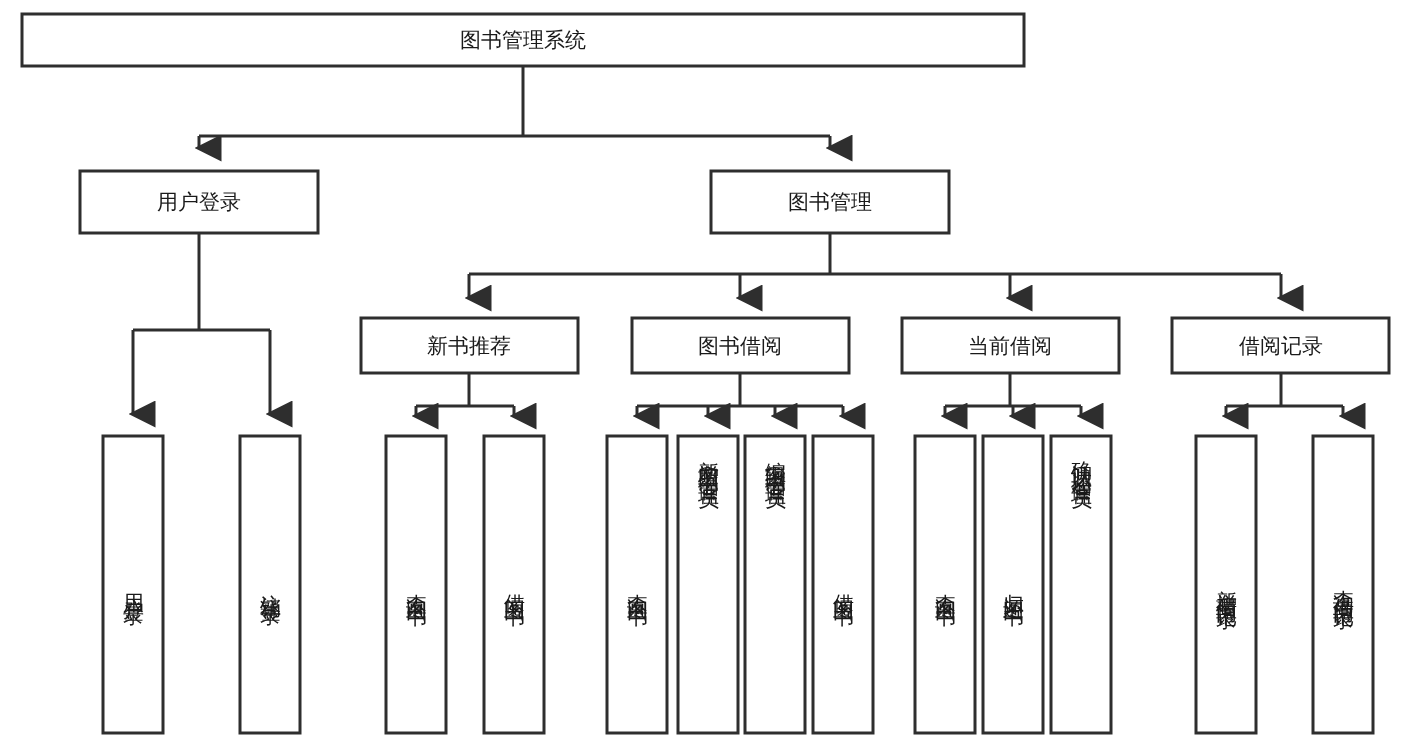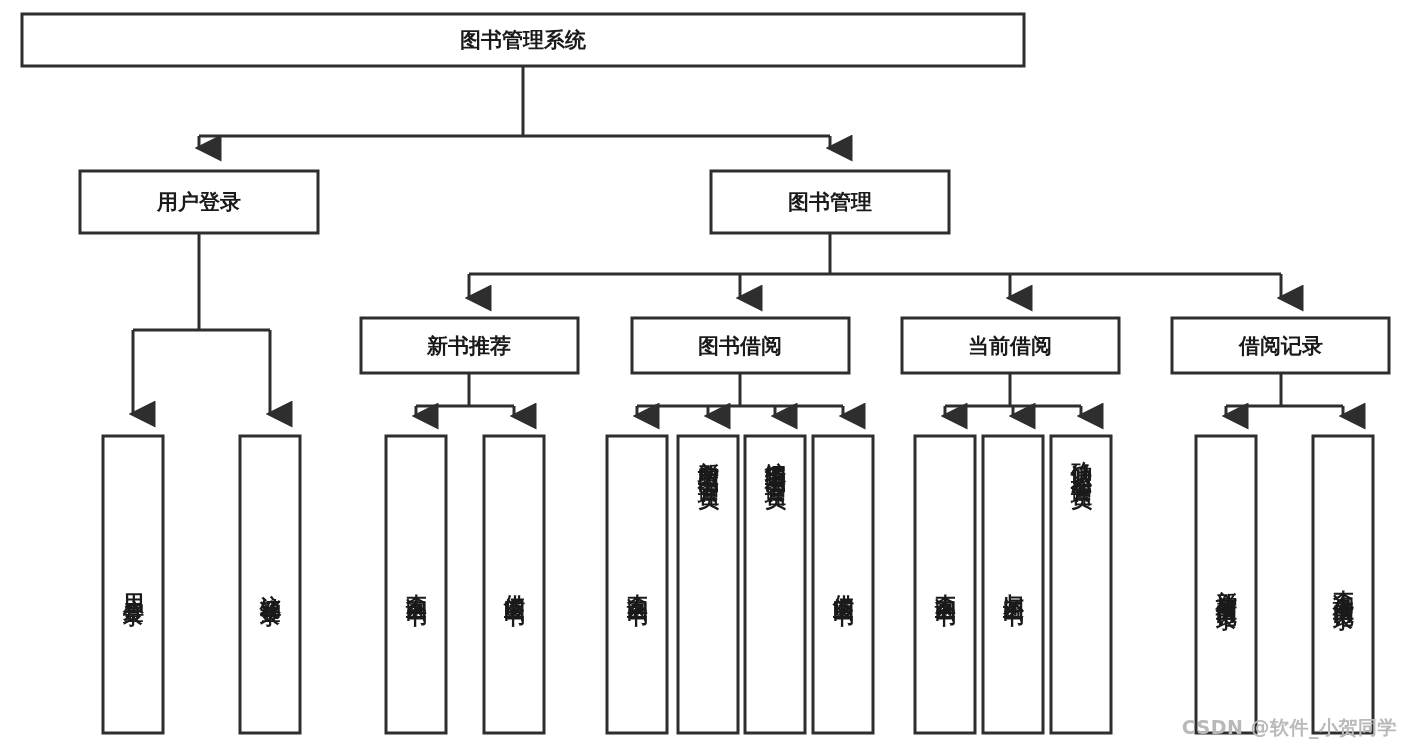--- a/index.html
+++ b/index.html
@@ -11,21 +11,20 @@
     width: 1405px;
     height: 747px;
     overflow: hidden;
     font-family: "DejaVu Sans", "Liberation Sans", sans-serif;
   }
   #diagram-root {
     position: relative;
     width: 1405px;
     height: 747px;
     background: #ffffff;
-    font-weight: bold;
   }
   svg#flowchart {
     position: absolute;
     left: 0;
     top: 0;
     width: 1405px;
     height: 747px;
     display: block;
   }
   .node-box {
@@ -242,15 +241,14 @@
   </div>
 
   <div class="vlabel-wrap" style="left:1196px; top:436px; width:60px; height:297px;">
     <span class="vlabel">新增借阅记录</span>
   </div>
 
   <div class="vlabel-wrap" style="left:1313px; top:436px; width:60px; height:297px;">
     <span class="vlabel">查询借阅记录</span>
   </div>
 
-  <div class="watermark">CSDN @软件_小贺同学</div>
 
 </div>
 
 </body></html>

